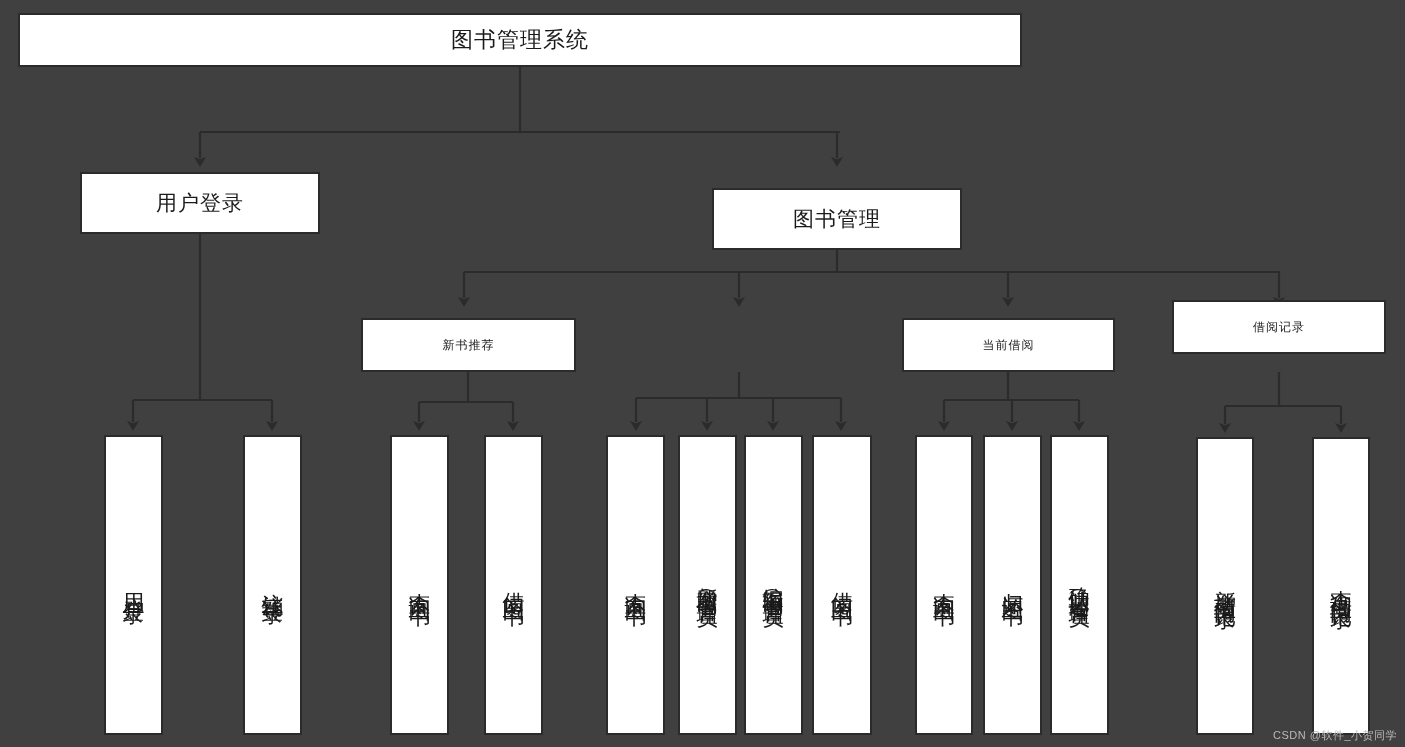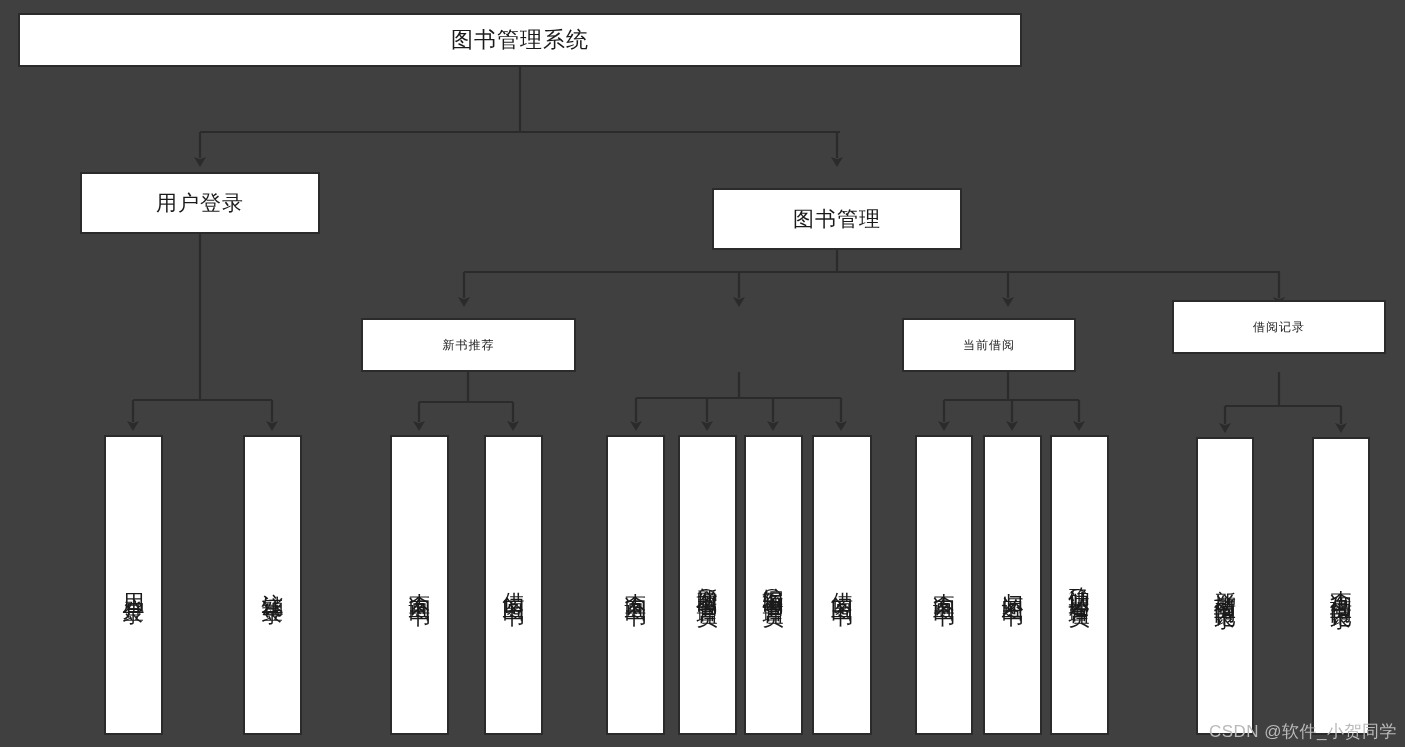--- a/index.html
+++ b/index.html
@@ -50,21 +50,21 @@
     font-size: 22px;
     letter-spacing: 4px;
     padding: 6px 0 10px 0;
     line-height: 1;
   }
   .node.leaf.tall-text { letter-spacing: 3px; font-size: 21px; }
   .watermark {
     position: absolute;
     right: 8px;
     bottom: 4px;
-    font-size: 17px;
+    font-size: 11px;
     color: #b9b9b9;
     letter-spacing: 0.5px;
     z-index: 3;
     white-space: nowrap;
   }
 </style>
 </head>
 <body>
 
 <div id="canvas">
@@ -118,21 +118,21 @@
       <path d="M1341,406 L1341,424" marker-end="url(#arrow)"></path>
     </g>
   </svg>
 
   <div class="node root" style="left:18px; top:13px; width:1004px; height:54px;">图书管理系统</div>
 
   <div class="node level1" style="left:80px; top:172px; width:240px; height:62px;">用户登录</div>
   <div class="node level1" style="left:712px; top:172px; width:250px; height:62px;margin-top:16px;">图书管理</div>
 
   <div class="node level2" style="left:361px; top:318px; width:215px; height:54px;">新书推荐</div>
-  <div class="node level2" style="left:902px; top:318px; width:174px; height:54px;">当前借阅</div>
+  <div class="node level2" style="left:902px; top:318px; width:213px; height:54px;">当前借阅</div>
   <div class="node level2" style="left:1172px; top:300px; width:214px; height:54px;">借阅记录</div>
 
   <div class="node leaf" style="left:104px; top:435px; width:59px; height:300px;">用户登录</div>
   <div class="node leaf" style="left:243px; top:435px; width:59px; height:300px;">注销登录</div>
 
   <div class="node leaf" style="left:390px; top:435px; width:59px; height:300px;">查询图书</div>
   <div class="node leaf" style="left:484px; top:435px; width:59px; height:300px;">借阅图书</div>
 
   <div class="node leaf" style="left:606px; top:435px; width:59px; height:300px;">查询图书</div>
   <div class="node leaf tall-text" style="left:678px; top:435px; width:59px; height:300px;">新增图书（管理员）</div>

